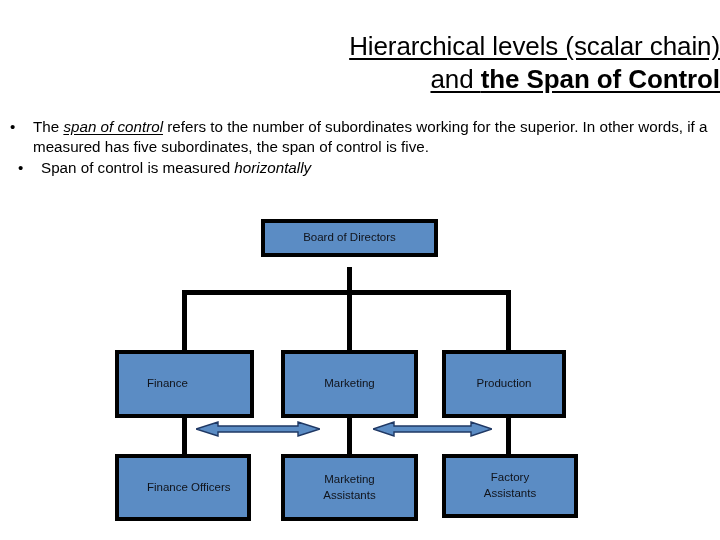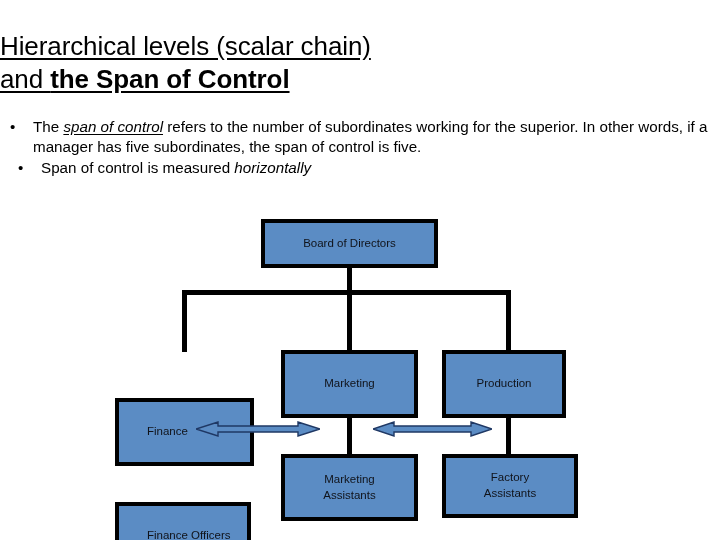--- a/index.html
+++ b/index.html
@@ -15,21 +15,21 @@
     font-family: "Liberation Sans", sans-serif;
     color: #000000;
   }
 
   
   #title-block {
     position: absolute;
     left: 0;
     top: 30px;
     width: 720px;
-    text-align: left;
+    text-align: right;
     line-height: 1.28;
   }
   .title-line {
     font-size: 26px;
     letter-spacing: -0.1px;
     white-space: nowrap;
   }
   .title-underline {
     text-decoration: underline;
     text-underline-offset: 3px;
@@ -83,58 +83,58 @@
     border: 4px solid #000000;
     box-sizing: border-box;
     display: flex;
     align-items: center;
     justify-content: center;
     font-size: 11.5px;
     line-height: 1.35;
     color: #10131a;
     text-align: center;
   }
-  .node.offset-left { justify-content: flex-start; padding-left: 28px; margin-top: 48px; }
+  .node.offset-left { justify-content: flex-start; padding-left: 28px; }
   .node .node-label { display: block; }
 
   .arrow-wrap { position: absolute; }
 </style>
 </head>
 <body>
 
 <div id="title-block">
   <div class="title-line title-underline">Hierarchical levels (scalar chain)</div>
   <div class="title-line title-underline"><span>and </span><span class="title-strong">the Span of Control</span></div>
 </div>
 
 <div id="bullet-list">
 
   <div class="bullet-row first">
-    <span class="bullet-mark">•</span><span>The </span><span class="ital-und">span of control</span><span> refers to the number of subordinates working for the superior. In other words, if a manager has five subordinates, the span of control is five.</span>
+    <span class="bullet-mark">•</span><span>The </span><span class="ital-und">span of control</span><span> refers to the number of subordinates working for the superior. In other words, if a measured has five subordinates, the span of control is five.</span>
   </div>
 
   <div class="bullet-row second">
     <span class="bullet-mark">•</span><span>Span of control is measured </span><span class="ital">horizontally</span>
   </div>
 
 </div>
 
 <div id="org-chart">
 
   <div class="conn" style="left:347px; top:267px; width:5px; height:28px;"></div>
   <div class="conn" style="left:182px; top:290px; width:329px; height:5px;"></div>
   <div class="conn" style="left:182px; top:290px; width:5px; height:62px;"></div>
   <div class="conn" style="left:347px; top:290px; width:5px; height:62px;"></div>
   <div class="conn" style="left:506px; top:290px; width:5px; height:62px;"></div>
 
   <div class="conn" style="left:182px; top:416px; width:5px; height:40px;"></div>
   <div class="conn" style="left:347px; top:416px; width:5px; height:40px;"></div>
   <div class="conn" style="left:506px; top:416px; width:5px; height:40px;"></div>
 
-  <div class="node" style="left:261px; top:219px; width:177px; height:49px;text-align:right;">
+  <div class="node" style="left:261px; top:219px; width:177px; height:38px;text-align:right;">
     <span class="node-label">Board of Directors</span>
   </div>
 
   <div class="node offset-left" style="left:115px; top:350px; width:139px; height:68px;">
     <span class="node-label">Finance</span>
   </div>
 
   <div class="node" style="left:281px; top:350px; width:137px; height:68px;">
     <span class="node-label">Marketing</span>
   </div>

